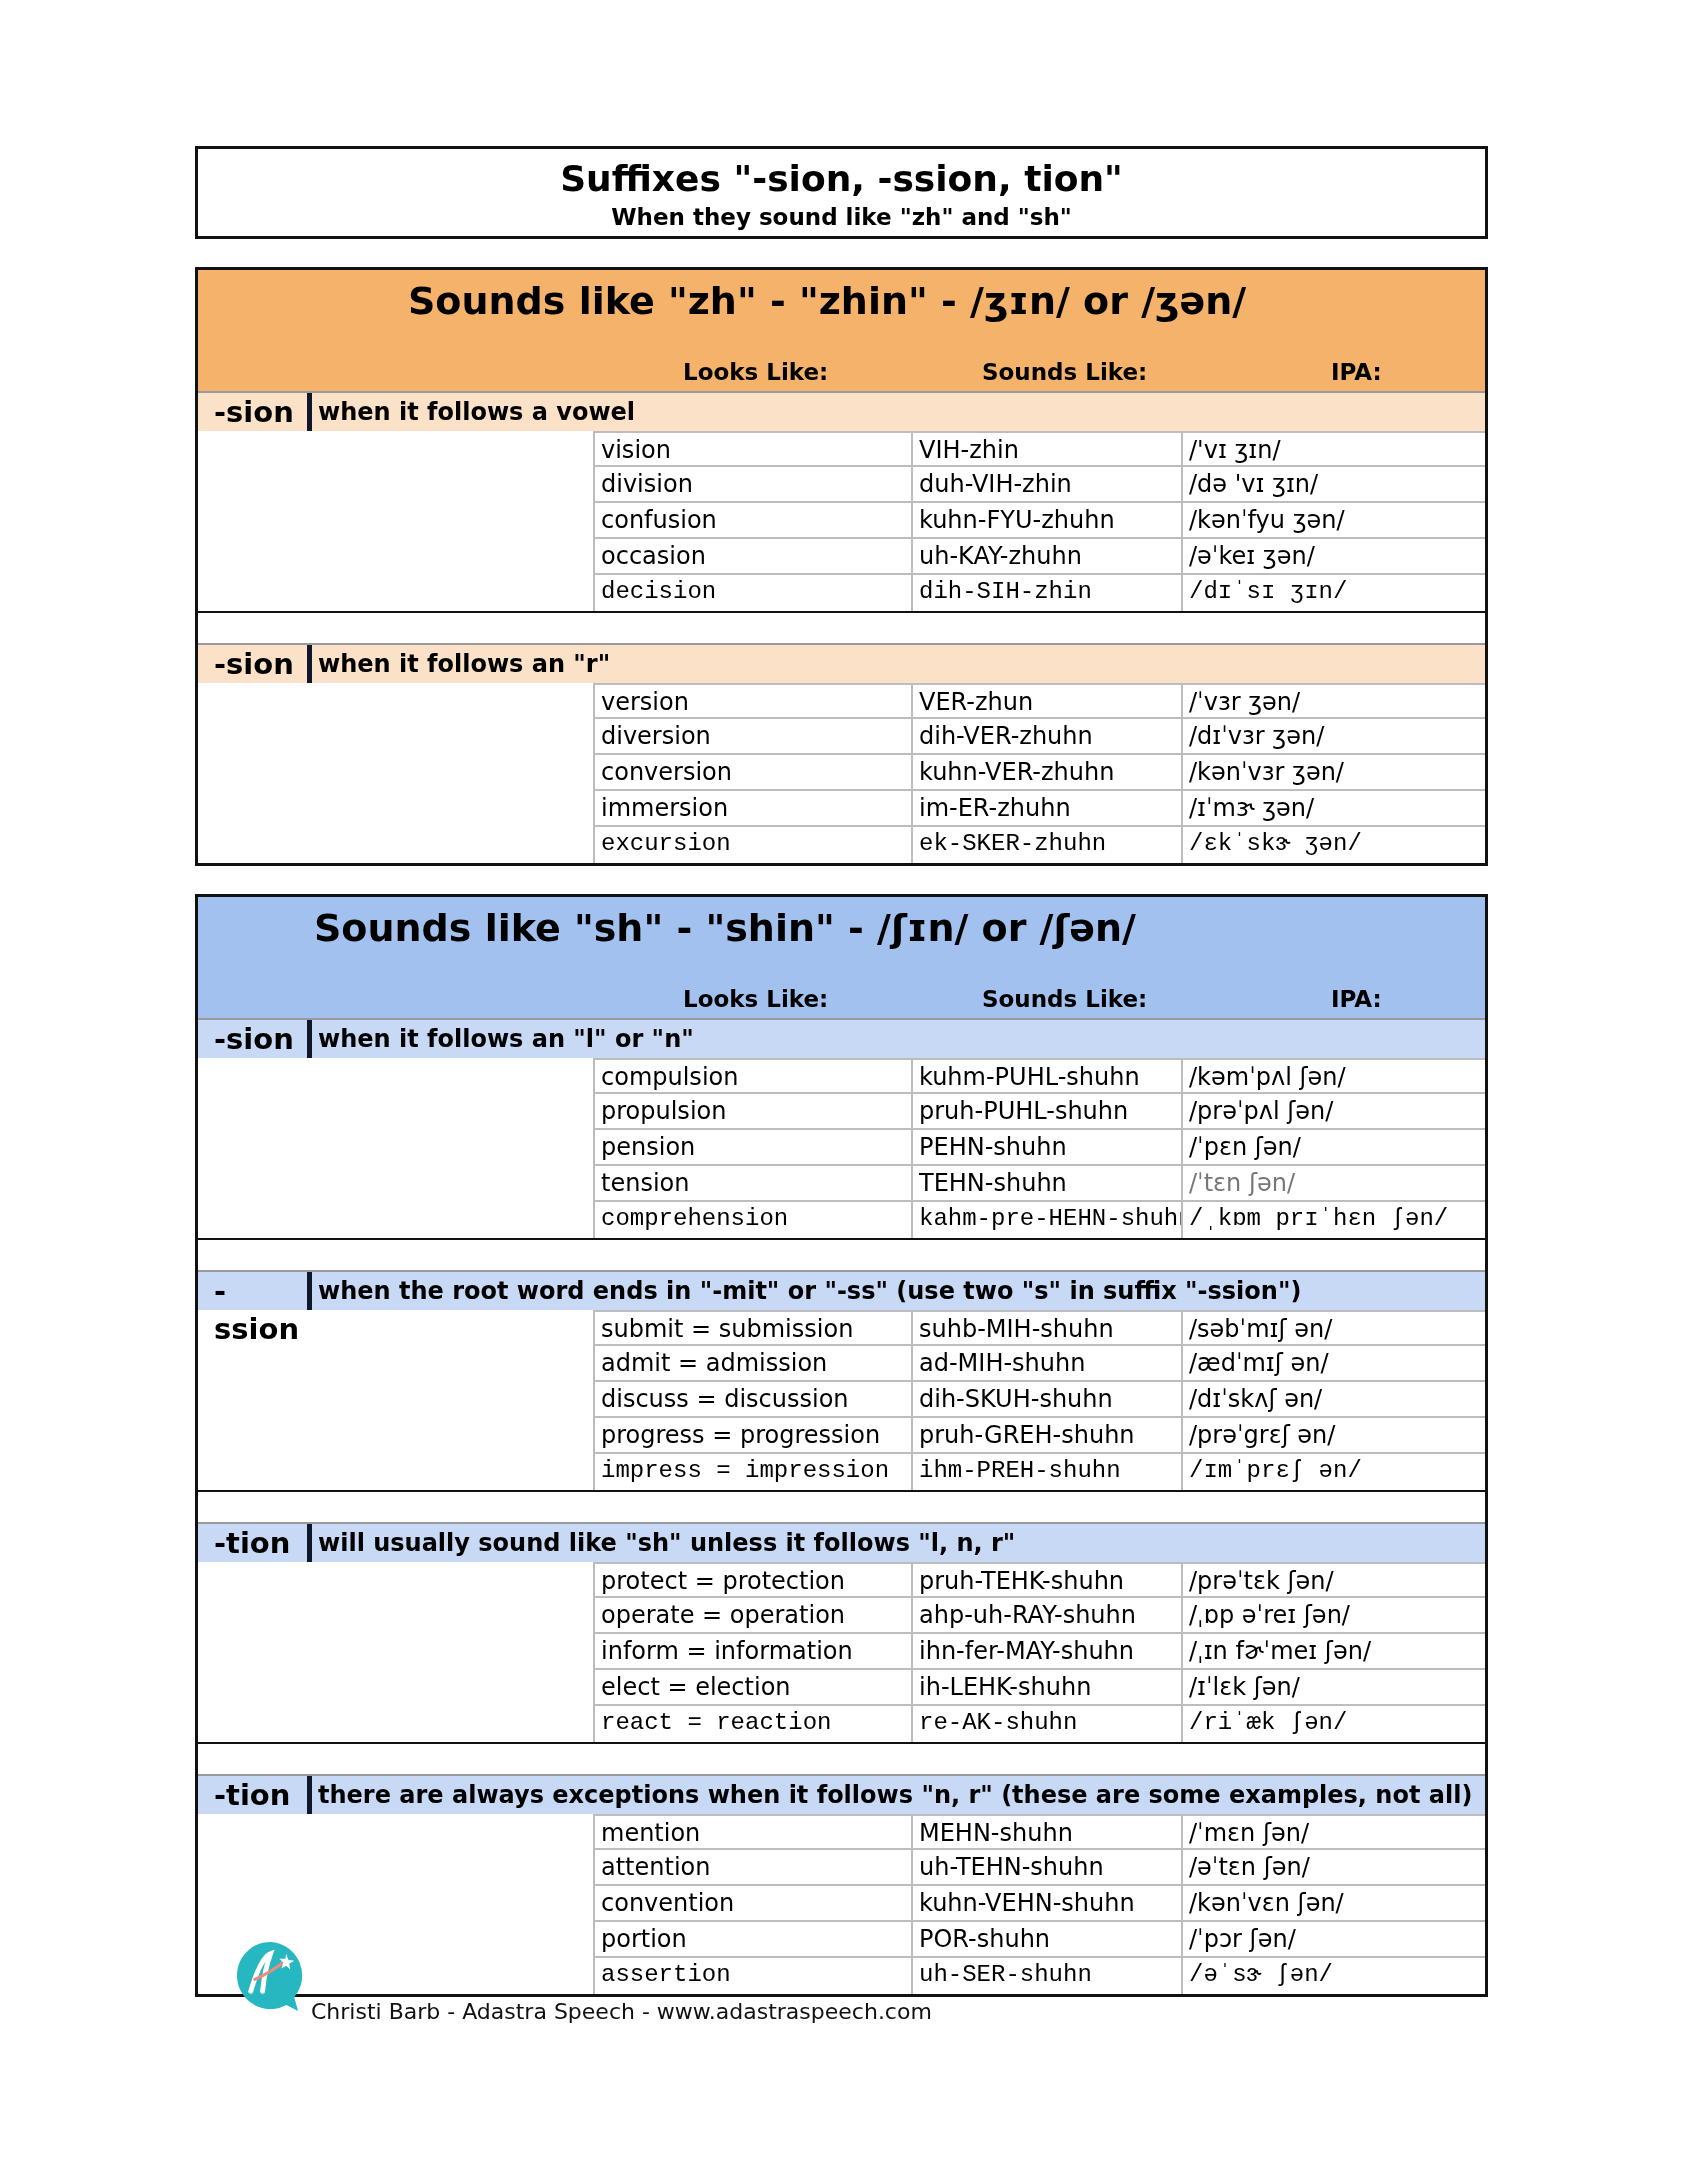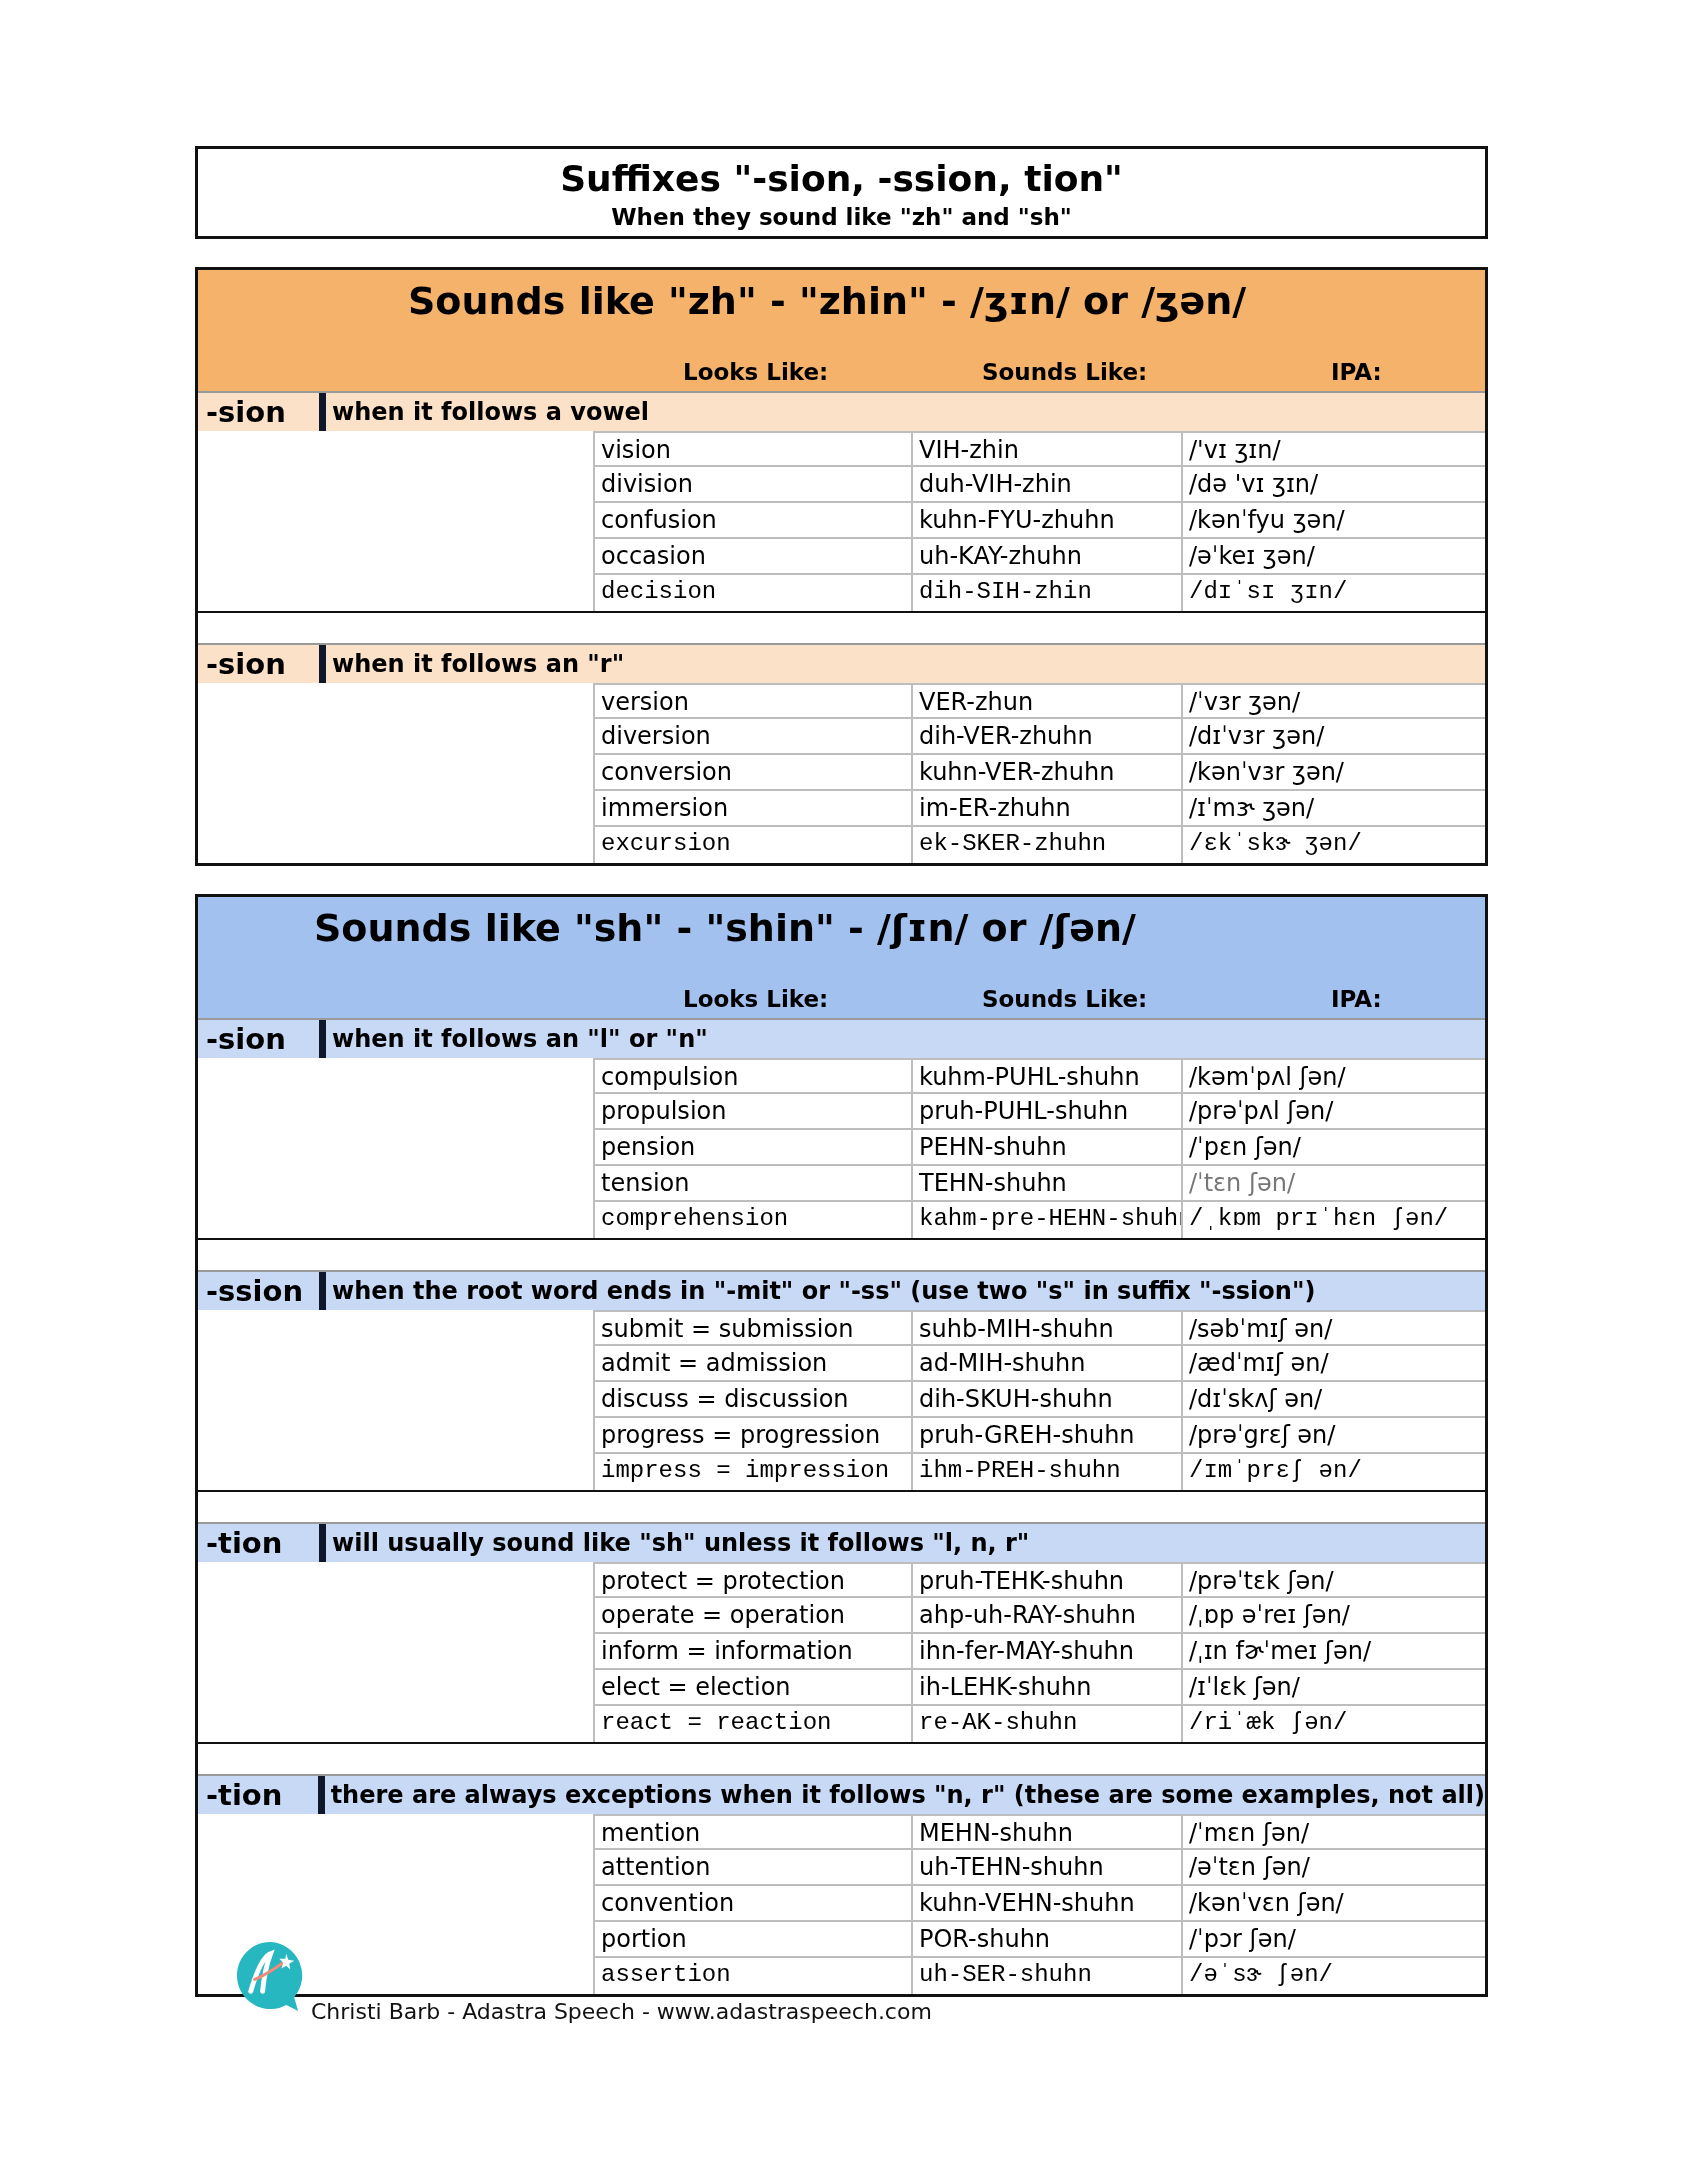--- a/index.html
+++ b/index.html
@@ -8,21 +8,21 @@
   .title-main { font-weight:bold; font-size:36px; margin-top:8px; line-height:44px; }
   .title-sub { font-weight:bold; font-size:23px; line-height:28px; margin-top:2px; }
 
   .block { position:absolute; left:195px; width:1287px; border:3px solid #111; background:#fff; }
   .block-header { position:relative; height:121px; }
   .block-title { position:absolute; left:0; right:0; top:6px; font-weight:bold; font-size:38px; line-height:50px; }
   .col-heads { position:absolute; left:0; right:0; bottom:0; height:38px;margin-left:8px; }
   .col-head { position:absolute; font-weight:bold; font-size:23px; line-height:38px; }
 
   .section-row { position:relative; height:38px; border-top:2px solid #9a9a9a; display:flex; }
-  .sec-label { width:128px; border-right:7px solid #0f172a; font-weight:bold; font-size:29px; line-height:38px; padding-left:8px; box-sizing:border-box; }
+  .sec-label { width:114px; border-right:5px solid #0f172a; font-weight:bold; font-size:29px; line-height:38px; padding-left:16px; box-sizing:border-box; }
   .sec-desc { flex:1; font-weight:bold; font-size:24px; line-height:38px; padding-left:6px; white-space:nowrap; }
 
   .entries { position:relative; }
   .entry { position:relative; height:36px; display:flex;border-radius:16px; }
   .entry .spacer { width:395px; }
   .cell { box-sizing:border-box; border-left:2px solid #bdbdbd; border-bottom:2px solid #bdbdbd; font-size:24px; line-height:34px; padding-left:6px; white-space:nowrap; overflow:hidden; }
   .entry:first-child .cell { border-top:2px solid #bdbdbd; }
   .c-looks { width:318px; }
   .c-sounds { width:270px; }
   .c-ipa { flex:1; }

